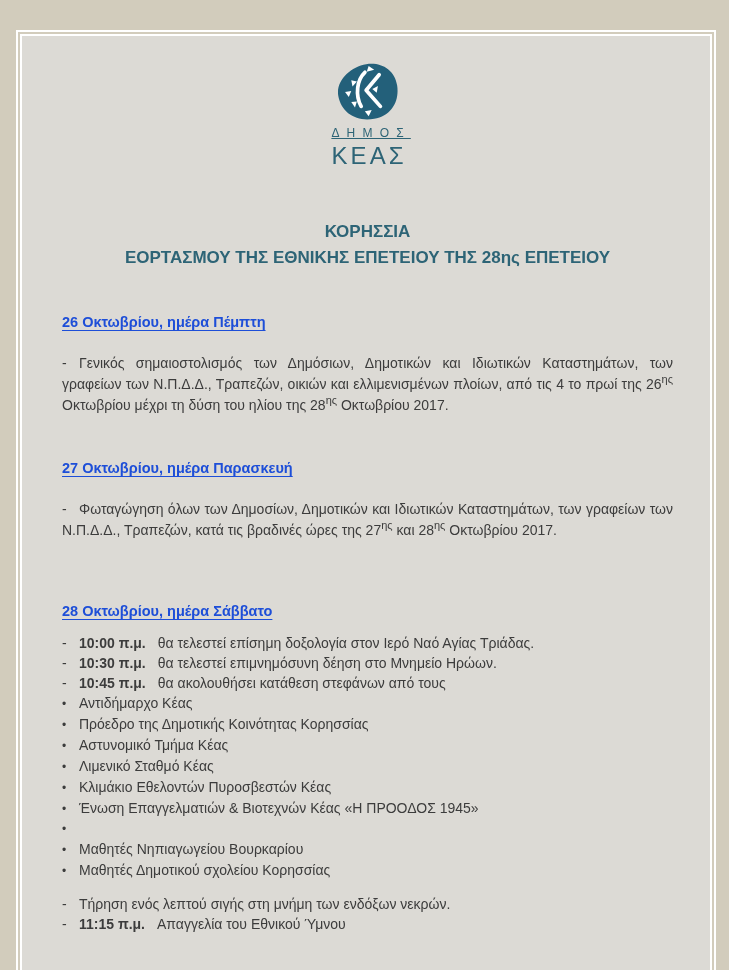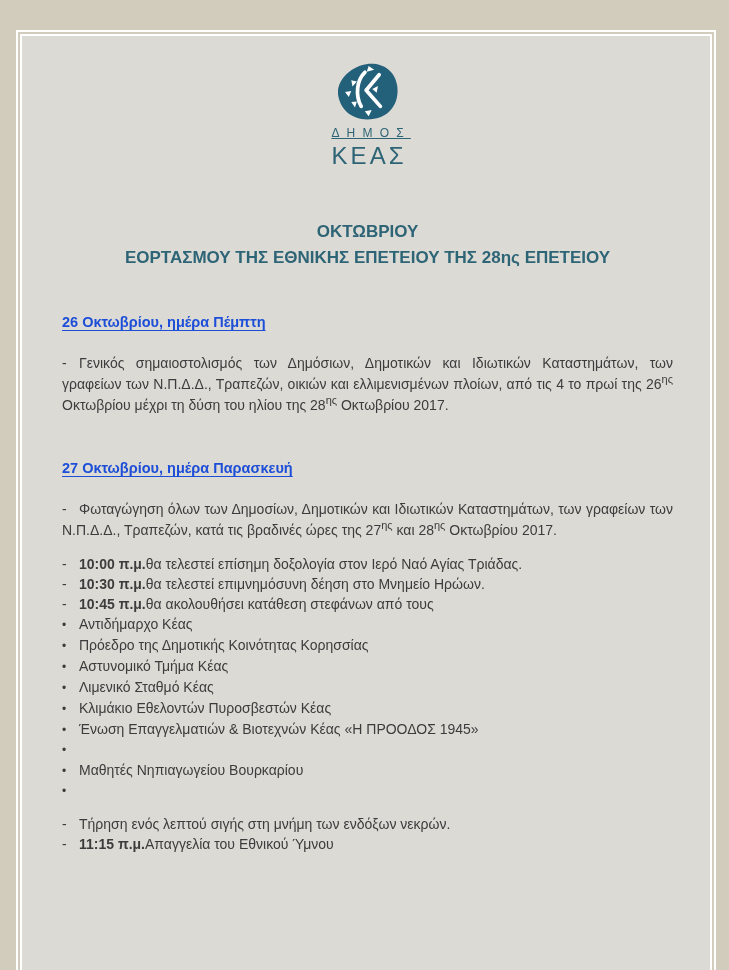--- a/index.html
+++ b/index.html
@@ -72,21 +72,21 @@
     margin-top: 25px;
     font-weight: bold;
     font-size: 14.5px;
     line-height: 18px;
     color: #383838;
   }
   .list { margin-top: 13px; font-size: 14px; }
   .row { display: flex; line-height: 20px; align-items: baseline; }
   .row .marker { flex: 0 0 17px; }
   .row .bullet-glyph { flex: 0 0 17px; font-size: 12px; }
-  .row .time { font-weight: bold; margin-right: 0; white-space: nowrap; }
+  .row .time { font-weight: bold; margin-right: 12px; white-space: nowrap; }
   .row .time:empty { display: none; margin: 0; }
   .bullets { margin-top: 0; }
   .closing { margin-top: 13px; }
 </style>
 </head>
 <body>
 
 <div class="frame">
   <div class="page">
 
@@ -100,30 +100,31 @@
         <polygon points="13,47 23,45 19,55" fill="#ffffff"></polygon>
         <polygon points="23,63 32,62 29,72" fill="#ffffff"></polygon>
         <polygon points="45,78 56,76 51,86" fill="#ffffff"></polygon>
         <polygon points="57,42 66,37 64,48" fill="#ffffff"></polygon>
       </svg>
       <div class="logo-name1">ΔΗΜΟΣ</div>
       <div class="logo-name2">ΚΕΑΣ</div>
     </div>
 
     <div class="doc-title">
-      <div>ΟΚΤΩΒΡΙΟΥ</div>
+      <div>ΚΟΡΗΣΣΙΑ</div>
       <div>ΕΟΡΤΑΣΜΟΥ ΤΗΣ ΕΘΝΙΚΗΣ ΕΠΕΤΕΙΟΥ ΤΗΣ 28ης ΕΠΕΤΕΙΟΥ</div>
     </div>
 
     <div class="section-heading h26">26 Οκτωβρίου, ημέρα Πέμπτη</div>
     <p class="para"><span class="pmarker">-</span><span>Γενικός σημαιοστολισμός των Δημόσιων, Δημοτικών και Ιδιωτικών Καταστημάτων, των γραφείων των Ν.Π.Δ.Δ., Τραπεζών, οικιών και ελλιμενισμένων πλοίων, από τις 4 το πρωί της 26</span><sup>ης</sup><span> Οκτωβρίου μέχρι τη δύση του ηλίου της 28</span><sup>ης</sup><span> Οκτωβρίου 2017.</span></p>
 
     <div class="section-heading h27">27 Οκτωβρίου, ημέρα Παρασκευή</div>
     <p class="para"><span class="pmarker">-</span><span>Φωταγώγηση όλων των Δημοσίων, Δημοτικών και Ιδιωτικών Καταστημάτων, των γραφείων των Ν.Π.Δ.Δ., Τραπεζών, κατά τις βραδινές ώρες της 27</span><sup>ης</sup><span> και 28</span><sup>ης</sup><span> Οκτωβρίου 2017.</span></p>
 
+    <div class="section-heading h28">28 Οκτωβρίου, ημέρα Σάββατο</div>
 
     <div class="list">
       <div class="row">
         <span class="marker">-</span>
         <span><span class="time">10:00 π.μ.</span><span>θα τελεστεί επίσημη δοξολογία στον Ιερό Ναό Αγίας Τριάδας.</span></span>
       </div>
       <div class="row">
         <span class="marker">-</span>
         <span><span class="time">10:30 π.μ.</span><span>θα τελεστεί επιμνημόσυνη δέηση στο Μνημείο Ηρώων.</span></span>
       </div>
@@ -160,20 +161,21 @@
       </div>
       <div class="row">
         <span class="bullet-glyph">•</span>
       </div>
       <div class="row">
         <span class="bullet-glyph">•</span>
         <span>Μαθητές Νηπιαγωγείου Βουρκαρίου</span>
       </div>
       <div class="row">
         <span class="bullet-glyph">•</span>
+        <span>Μαθητές Δημοτικού σχολείου Κορησσίας</span>
       </div>
     </div>
 
     <div class="list closing">
       <div class="row">
         <span class="marker">-</span>
         <span><span>Τήρηση ενός λεπτού σιγής στη μνήμη των ενδόξων νεκρών.</span></span>
       </div>
       <div class="row">
         <span class="marker">-</span>

